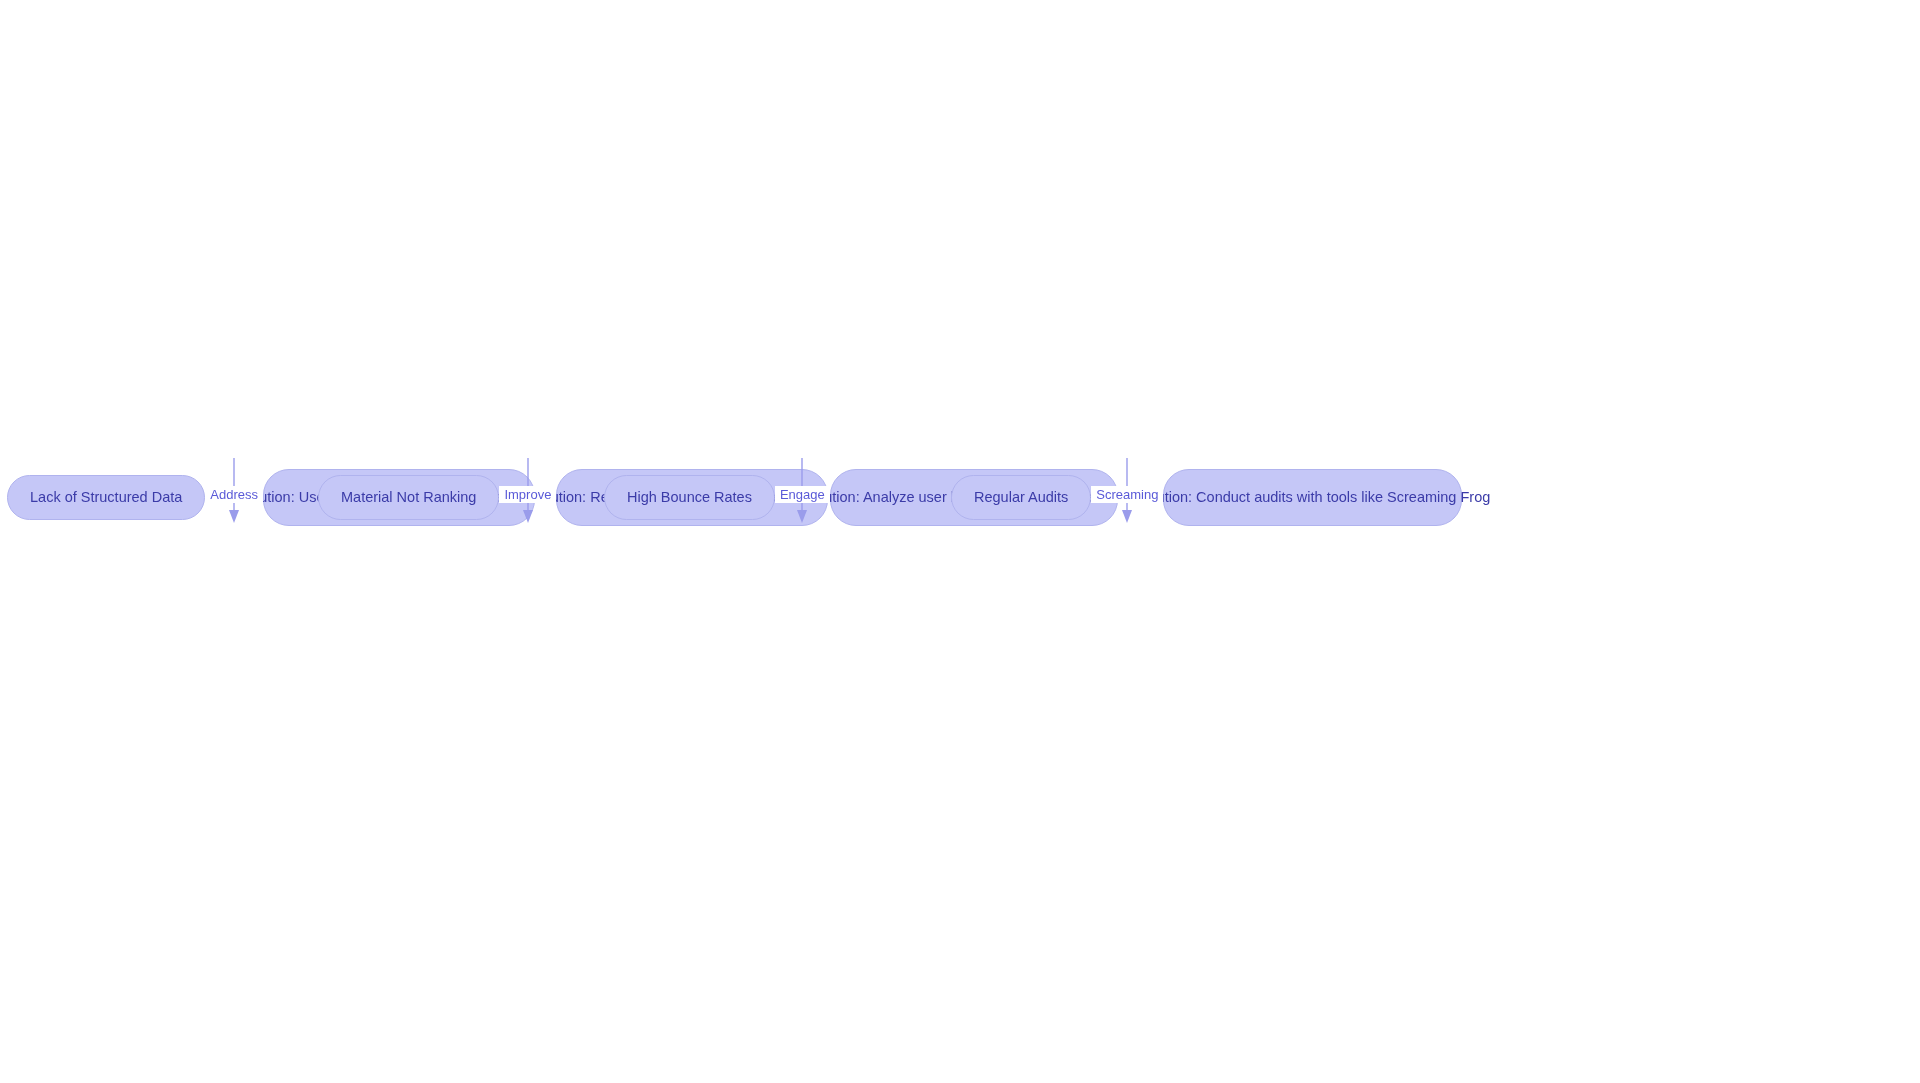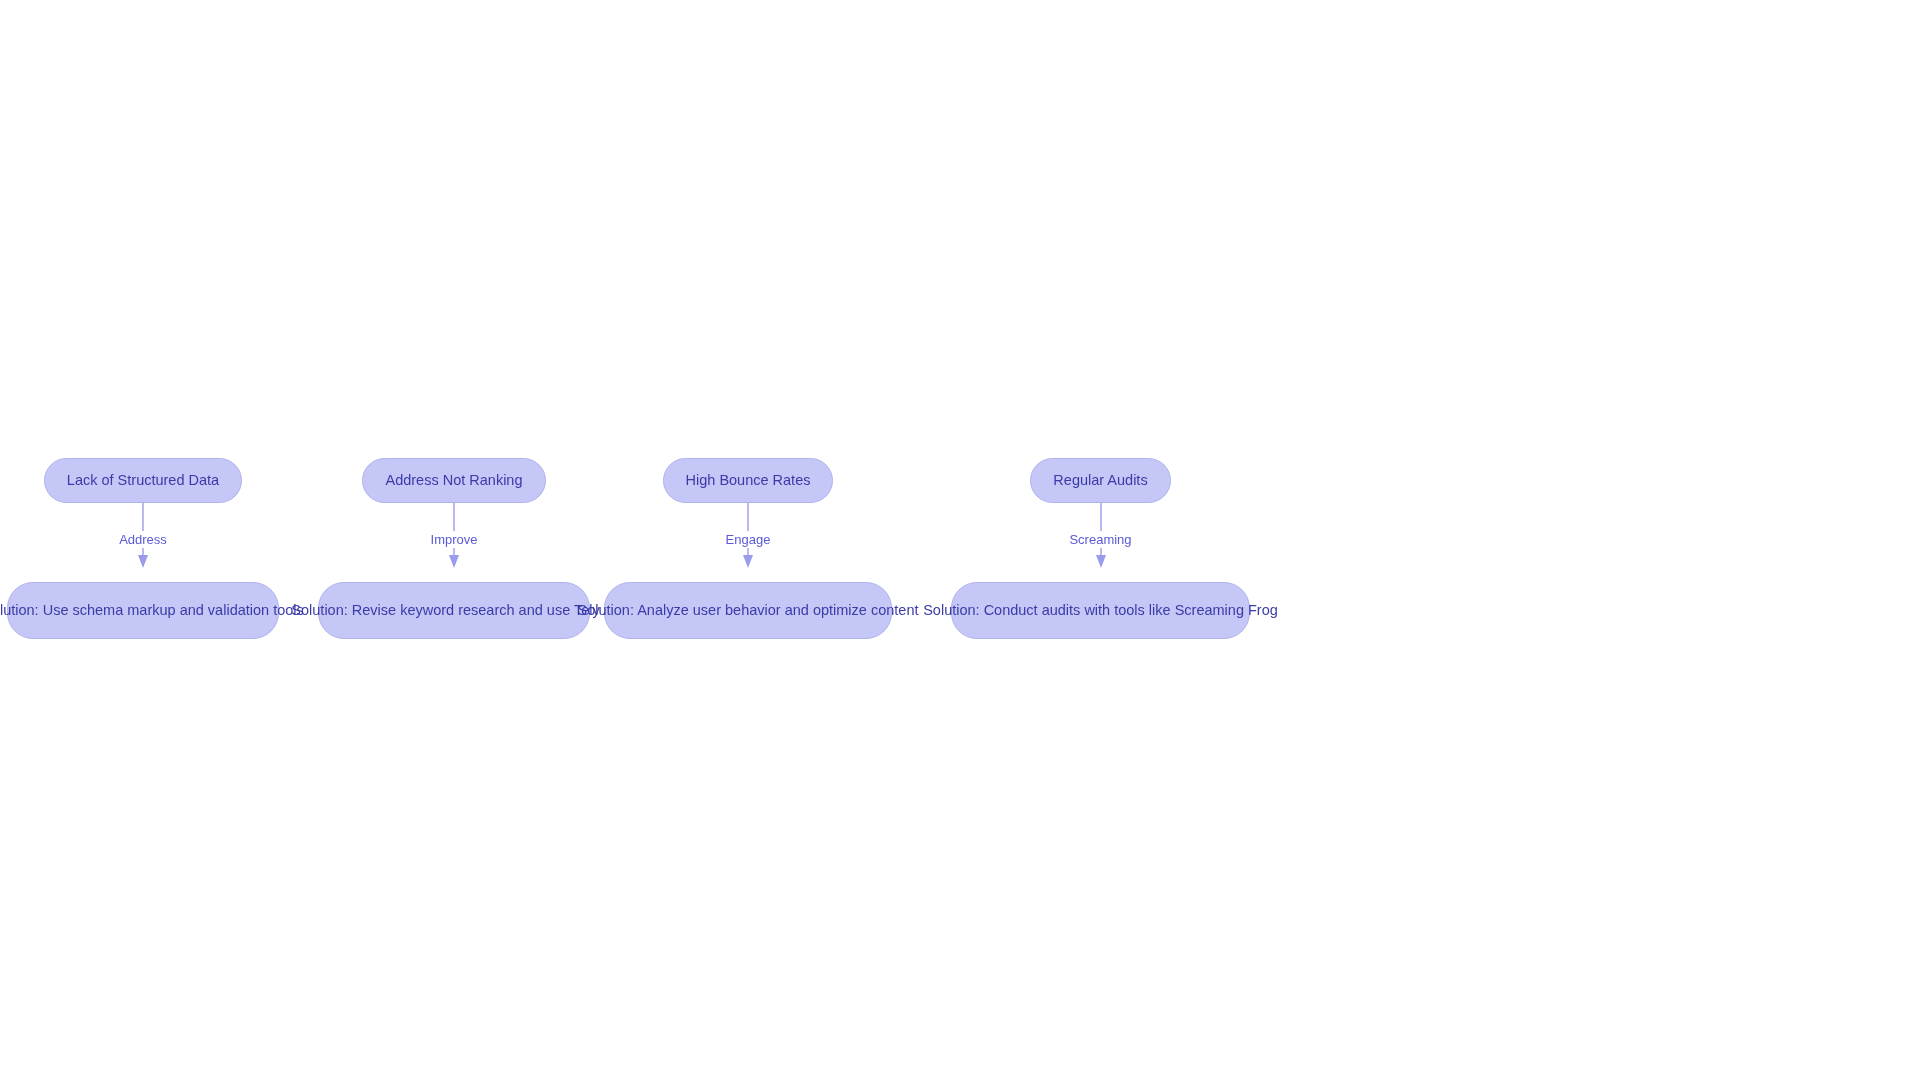--- a/index.html
+++ b/index.html
@@ -21,21 +21,21 @@
     width: 1920px;
     height: 1083px;
     background: #ffffff;
   }
 
   
   .column {
     position: absolute;
     top: 458px;
     display: flex;
-    flex-direction: column;
+    flex-direction: row;
     align-items: center;
   }
 
   
   .node {
     box-sizing: border-box;
     background: #c5c7f7;
     border: 1px solid #b0b3ee;
     color: #3b3ba8;
     display: flex;
@@ -102,21 +102,21 @@
       <svg width="14" height="66" viewBox="0 0 14 66" aria-hidden="true">
         <line x1="7" y1="0" x2="7" y2="56" stroke="#9a9ceb" stroke-width="1.4"></line>
         <polygon points="7,65 2,52 12,52" fill="#9a9ceb"></polygon>
       </svg>
       <span class="edge-label">Address</span>
     </div>
     <div class="node solution">Solution: Use schema markup and validation tools</div>
   </div>
 
   <div class="column" style="left:318px; width:272px;">
-    <div class="node problem">Address Not Ranking</div>
+    <div class="node problem">Material Not Ranking</div>
     <div class="connector">
       <svg width="14" height="66" viewBox="0 0 14 66" aria-hidden="true">
         <line x1="7" y1="0" x2="7" y2="56" stroke="#9a9ceb" stroke-width="1.4"></line>
         <polygon points="7,65 2,52 12,52" fill="#9a9ceb"></polygon>
       </svg>
       <span class="edge-label">Improve</span>
     </div>
     <div class="node solution">Solution: Revise keyword research and use Tely AI</div>
   </div>
 

